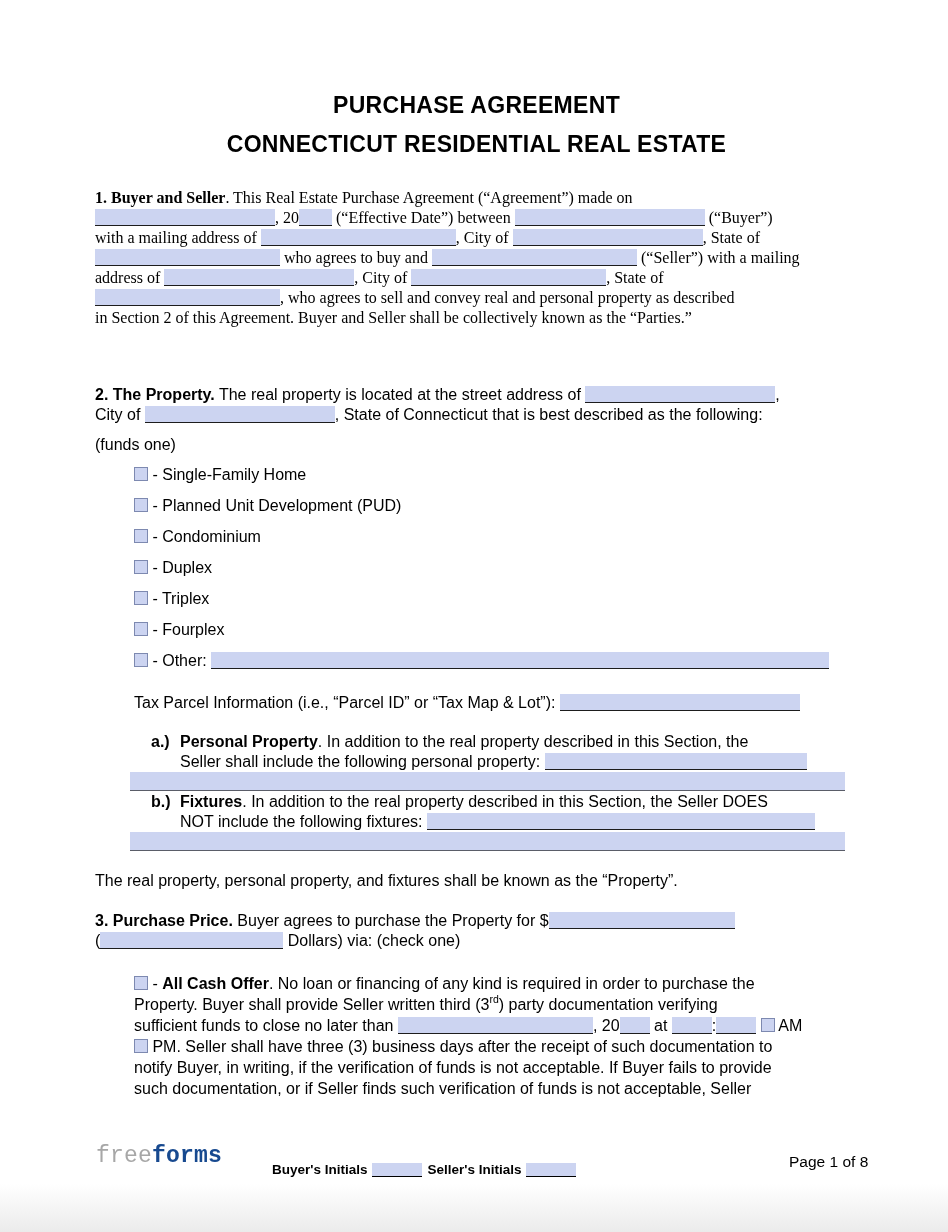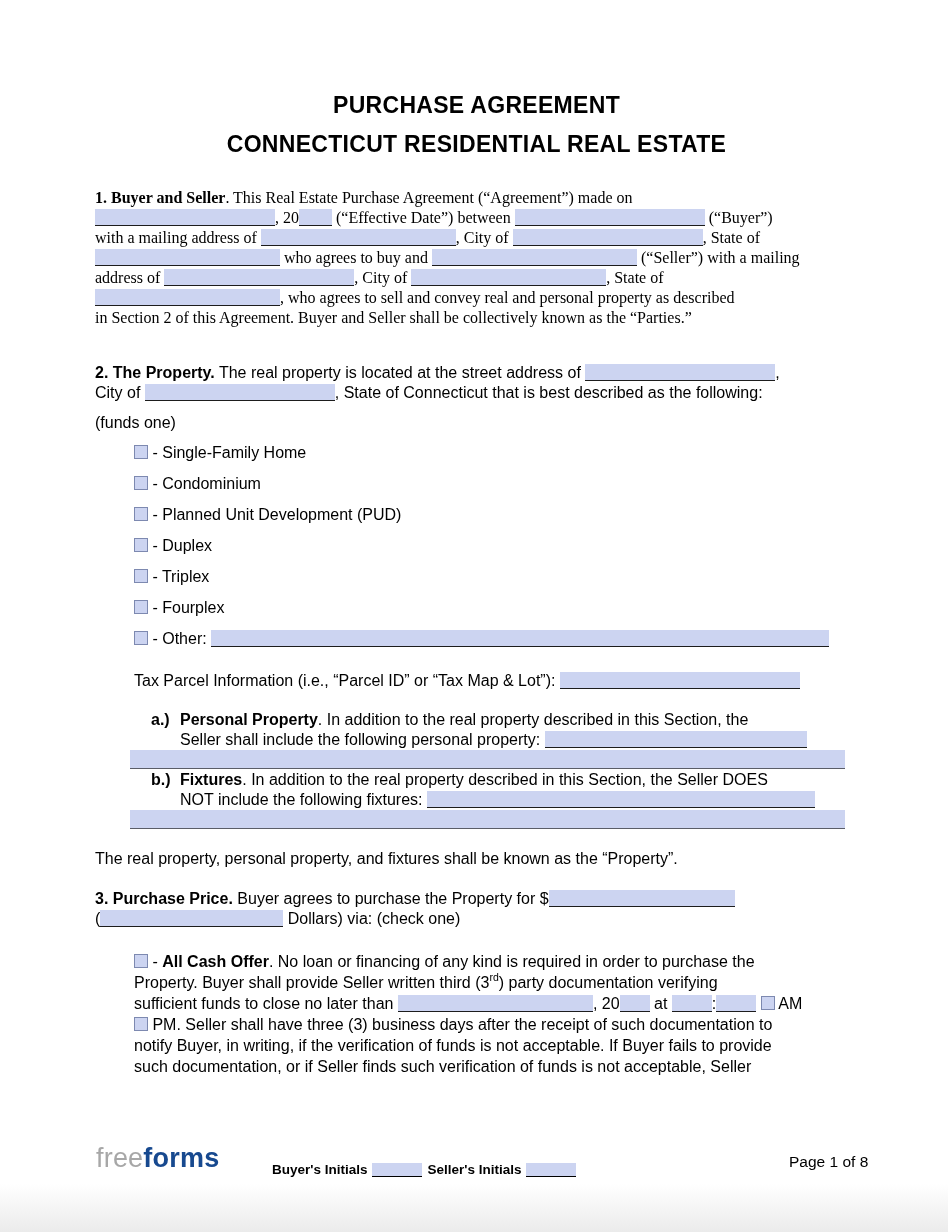--- a/index.html
+++ b/index.html
@@ -6,21 +6,21 @@
   body{
     width:948px;height:1232px;background:#ffffff;
     font-family:"Liberation Sans", sans-serif;color:#000;
     -webkit-font-smoothing:antialiased;
   }
   .page{position:relative;width:948px;height:1232px;overflow:hidden;background:#fff;}
   .content{padding:86px 90px 0 95px;width:763px;font-size:16px;line-height:20px;}
   .doc-title{text-align:center;font-weight:bold;font-size:23px;line-height:39px;letter-spacing:.3px;}
   .para{margin:0;white-space:nowrap;}
   .p1{margin-top:24px;font-family:Liberation Serif, serif;}
-  .p2{margin-top:35px;}
+  .p2{margin-top:57px;}
   .check-one{margin-top:10px;}
   .check-list{margin:10px 0 0 39px;}
   .check-item{line-height:20px;margin-bottom:11px;white-space:nowrap;}
   .check-item:last-child{margin-bottom:0;}
   .tax-line{margin:22px 0 0 39px;}
   .sub-block{display:flex;margin:19px 0 0 56px;white-space:nowrap;}
   .sub-block.b{margin-top:1px;}
   .sub-marker{width:29px;flex:none;font-weight:bold;}
   .field-row{margin-left:35px;width:715px;height:18px;background:#ccd4f1;border-bottom:1.6px solid #5a5d68;}
   .known-as{margin-top:20px;}
@@ -29,21 +29,21 @@
   .field{
     display:inline-block;height:16px;background:#ccd4f1;
     border-bottom:1.6px solid #1d1d1d;vertical-align:-3px;
   }
   .checkbox{
     display:inline-block;width:12px;height:12px;background:#ccd4f1;
     border:1px solid #7d89b0;vertical-align:-1px;
   }
   sup.ord{font-size:10.5px;position:relative;top:-1px;vertical-align:super;line-height:0;}
   
-  .logo{position:absolute;left:96px;top:1143px;font-size:27px;font-weight:bold;letter-spacing:.2px;}
+  .logo{position:absolute;left:96px;top:1143px;font-size:23px;font-weight:bold;letter-spacing:.2px;font-family:Liberation Mono, monospace;}
   .logo .free{color:#a7a7a7;font-weight:normal;}
   .logo .forms{color:#17498f;}
   .initials{position:absolute;left:272px;top:1162px;font-size:13.5px;font-weight:bold;white-space:nowrap;}
   .initials .field{height:13px;vertical-align:-3px;border-bottom:1.4px solid #000;margin:0 6px 0 4px;}
   .page-num{position:absolute;left:789px;top:1153px;font-size:15.5px;}
   .bottom-fade{
     position:absolute;left:0;right:0;bottom:0;height:48px;
     background:linear-gradient(180deg, rgba(235,235,235,0) 0%, #ebebeb 100%);
   }
 </style>
@@ -59,22 +59,22 @@
     </div>
 
     <p class="para p1"><strong>1. Buyer and Seller</strong>. This Real Estate Purchase Agreement (“Agreement”) made on<br><span class="field" style="width: 180px;"></span>, 20<span class="field" style="width: 33px;"></span> (“Effective Date”) between <span class="field" style="width: 190px;"></span> (“Buyer”)<br>with a mailing address of <span class="field" style="width: 195px;"></span>, City of <span class="field" style="width: 190px;"></span>, State of<br><span class="field" style="width: 185px;"></span> who agrees to buy and <span class="field" style="width: 205px;"></span> (“Seller”) with a mailing<br>address of <span class="field" style="width: 190px;"></span>, City of <span class="field" style="width: 195px;"></span>, State of<br><span class="field" style="width: 185px;"></span>, who agrees to sell and convey real and personal property as described<br>in Section 2 of this Agreement. Buyer and Seller shall be collectively known as the “Parties.”</p>
 
     <p class="para p2"><strong>2. The Property.</strong> The real property is located at the street address of <span class="field" style="width: 190px;"></span>,<br>City of <span class="field" style="width: 190px;"></span>, State of Connecticut that is best described as the following:</p>
 
     <p class="para check-one">(funds one)</p>
 
     <div class="check-list">
       <div class="check-item"><span class="checkbox"></span> - Single-Family Home</div>
+      <div class="check-item"><span class="checkbox"></span> - Planned Unit Development (PUD)</div>
       <div class="check-item"><span class="checkbox"></span> - Condominium</div>
-      <div class="check-item"><span class="checkbox"></span> - Planned Unit Development (PUD)</div>
       <div class="check-item"><span class="checkbox"></span> - Duplex</div>
       <div class="check-item"><span class="checkbox"></span> - Triplex</div>
       <div class="check-item"><span class="checkbox"></span> - Fourplex</div>
       <div class="check-item"><span class="checkbox"></span> - Other: <span class="field" style="width: 618px;"></span></div>
     </div>
 
     <p class="para tax-line">Tax Parcel Information (i.e., “Parcel ID” or “Tax Map &amp; Lot”): <span class="field" style="width: 240px;"></span></p>
 
     <div class="sub-block a">
       <div class="sub-marker">a.)</div>

